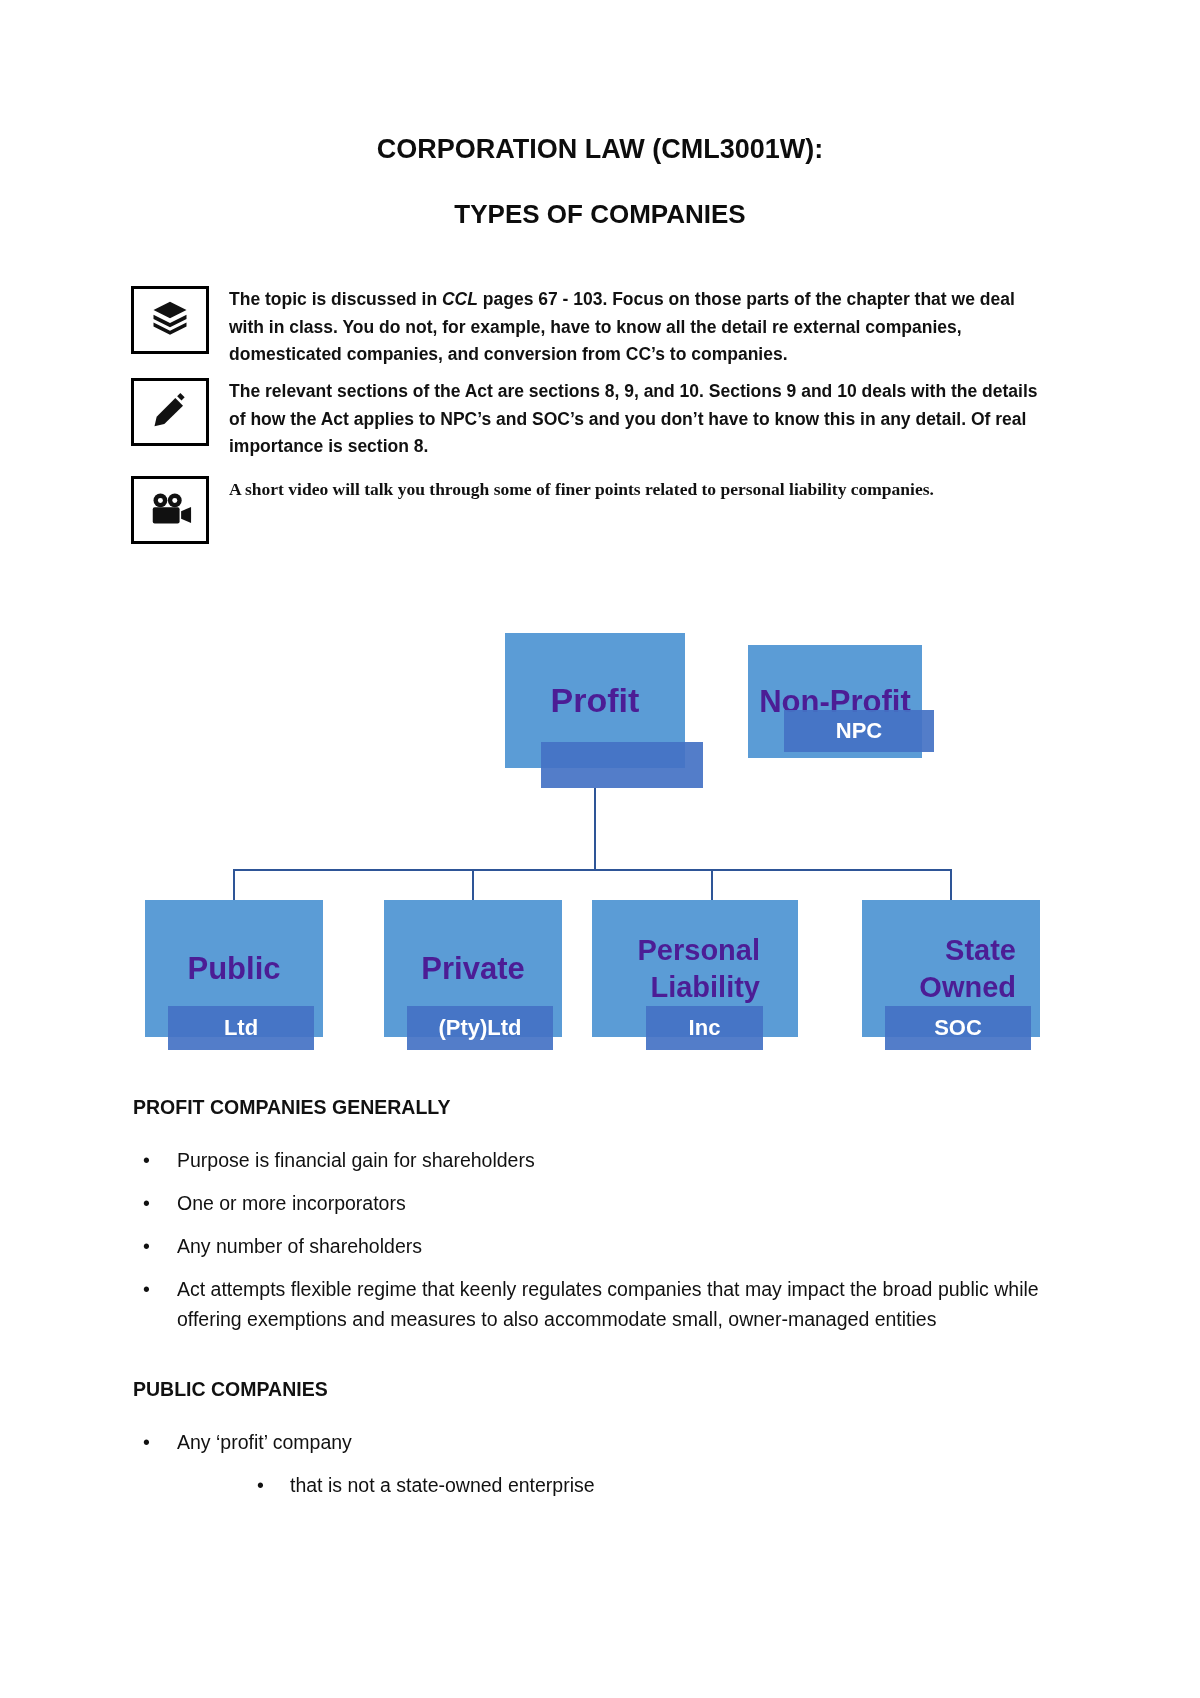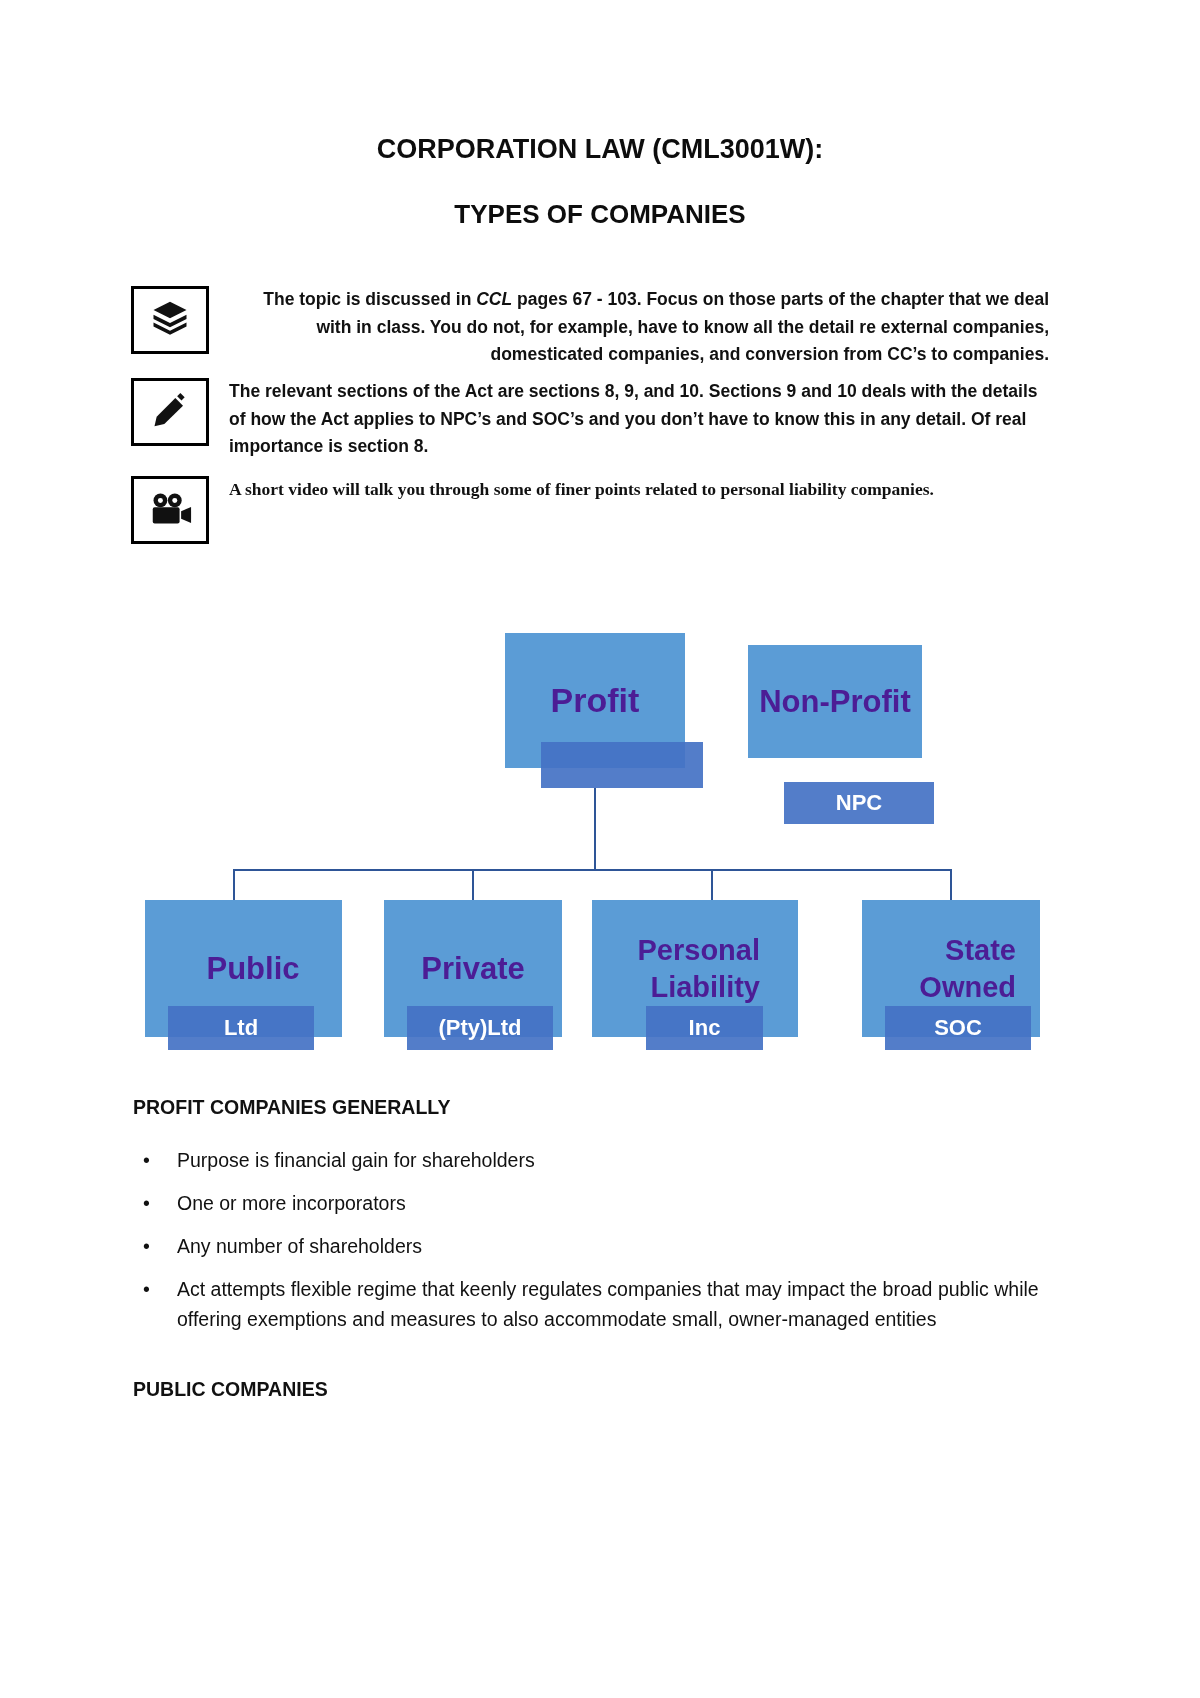--- a/index.html
+++ b/index.html
@@ -20,38 +20,38 @@
   .callout-1 { top:286px; }
   .callout-2 { top:378px; }
   .callout-3 { top:476px;font-family:Liberation Serif, serif; }
   .icon-box {
     flex:none; width:72px; height:62px; border:3px solid #000; background:#fff;
     display:flex; align-items:center; justify-content:center;
   }
   .callout-text {
     width:820px; font-size:17.5px; line-height:27.5px; font-weight:bold; color:#111;
   }
-  .callout-1 .callout-text { text-align:right; }
+  .callout-1 .callout-text { text-align:left; }
   .callout-text em { font-style:italic; }
 
   
   .nodebox {
     position:absolute; background:#5B9CD6; color:#4c1d95; font-weight:bold;
     display:flex; align-items:center; justify-content:center; text-align:right;
   }
   .badge {
     position:absolute; background:rgba(68,114,196,0.92); color:#fff; font-weight:bold;
     display:flex; align-items:center; justify-content:center; font-size:22px; text-align:center;
   }
   .connector { position:absolute; background:#2E5597; }
   .box-profit   { left:505px; top:633px; width:180px; height:135px; font-size:34px; }
   .sub-profit   { left:541px; top:742px; width:162px; height:46px; }
   .box-nonprofit{ left:748px; top:645px; width:174px; height:113px; font-size:31px; }
-  .badge-npc    { left:784px; top:782px; width:150px; height:42px; }
-  .box-public   { left:145px; top:900px; width:178px; height:137px; font-size:31px;padding-left:19px; }
+  .badge-npc    { left:784px; top:710px; width:150px; height:42px; }
+  .box-public   { left:145px; top:900px; width:178px; height:137px; font-size:31px; }
   .box-private  { left:384px; top:900px; width:178px; height:137px; font-size:31px; }
   .box-pl       { left:592px; top:900px; width:206px; height:137px; font-size:29px; line-height:1.25; }
   .box-so       { left:862px; top:900px; width:178px; height:137px; font-size:29px; line-height:1.25; }
   .wrap-narrow  { display:inline-block; max-width:130px; }
   .badge-ltd    { left:168px; top:1006px; width:146px; height:44px; }
   .badge-pty    { left:407px; top:1006px; width:146px; height:44px; }
   .badge-inc    { left:646px; top:1006px; width:117px; height:44px; }
   .badge-soc    { left:885px; top:1006px; width:146px; height:44px; }
   .conn-profit-v{ left:594px; top:788px; width:2px; height:81px; }
   .conn-h       { left:233px; top:869px; width:719px; height:2px; }
@@ -150,15 +150,19 @@
     <ul>
       <li><span>Purpose is financial gain for shareholders</span></li>
       <li><span>One or more incorporators</span></li>
       <li><span>Any number of shareholders</span></li>
       <li><span>Act attempts flexible regime that keenly regulates companies that may impact the broad public while offering exemptions and measures to also accommodate small, owner-managed entities</span></li>
     </ul>
   </div>
 
   <div class="text-section section-2">
     <h3>PUBLIC COMPANIES</h3>
+    <ul>
+      <li><span>Any ‘profit’ company</span></li>
+      <li class="sub"><span>that is not a state-owned enterprise</span></li>
+    </ul>
   </div>
 
 </div>
 
 </body></html>

